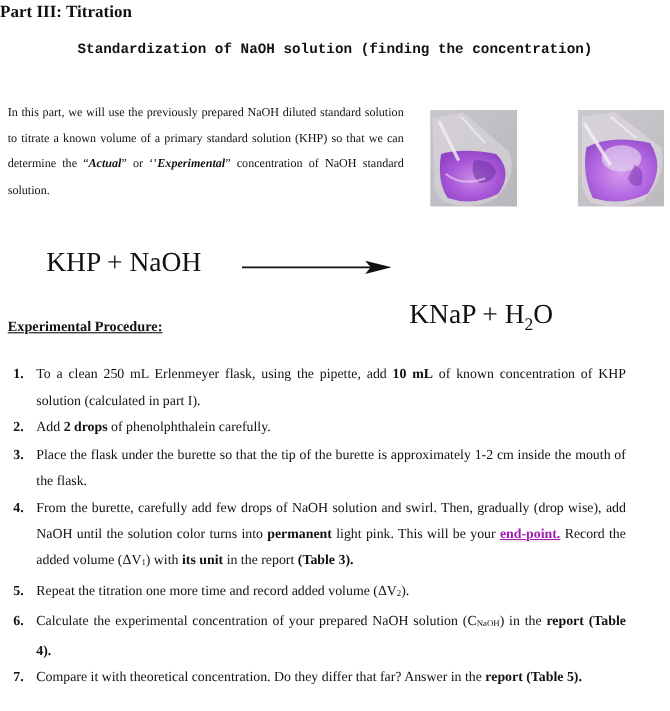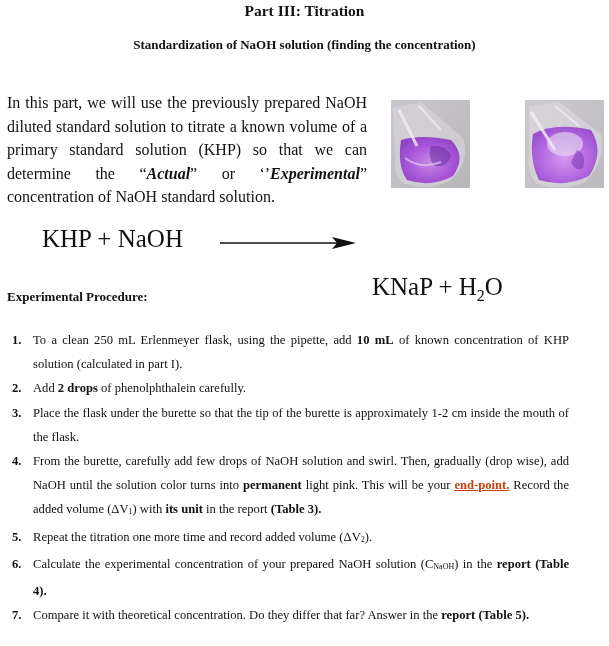--- a/index.html
+++ b/index.html
@@ -1,37 +1,37 @@
 <!DOCTYPE html>
 <html><head>
 <meta charset="utf-8">
 <style>
   html, body { margin: 0; padding: 0; background: #ffffff; }
   body { width: 609px; height: 646px; position: relative; overflow: hidden;
          font-family: "Liberation Serif", "DejaVu Serif", serif; color: #111; }
   .abs { position: absolute; }
-  .title { left: 0; width: 609px; top: 2px; text-align: center; font-weight: bold; font-size: 15.5px; }
-  .subtitle { left: 0; width: 609px; top: 36px; text-align: center; font-weight: bold; font-size: 13px; line-height: 17px; }
-  .intro { left: 7px; top: 91px; width: 360px; font-size: 16px; line-height: 23.5px; text-align: justify; text-align-last: left; }
+  .title { left: 0; width: 609px; top: 2px; text-align: left; font-weight: bold; font-size: 15.5px; }
+  .subtitle { left: 0; width: 609px; top: 36px; text-align: center; font-weight: bold; font-size: 13px; line-height: 17px; font-family: Liberation Mono, monospace; }
+  .intro { left: 7px; top: 91px; width: 360px; font-size: 11px; line-height: 23.5px; text-align: justify; text-align-last: left; }
   .intro b i, .intro i b { font-weight: bold; font-style: italic; }
   .photo { top: 100px; width: 79px; height: 88px; overflow: hidden; }
   .photo svg { display: block; }
   .photo-1 { left: 391px; }
   .photo-2 { left: 525px; }
   .eq { top: 223px; font-size: 25px; line-height: 32px; white-space: nowrap; }
   .eq-left { left: 42px; text-align: right; }
   .eq-right { left: 372px; margin-top: 48px; }
   .eq sub { font-size: 16px; vertical-align: -6px; line-height: 0; }
   .arrow { left: 220px; top: 236px; width: 136px; height: 14px; }
-  .proc-head { left: 7px; top: 289px; font-weight: bold; font-size: 13px; }
+  .proc-head { left: 7px; top: 289px; font-weight: bold; font-size: 13px; text-decoration: underline; }
   .list { left: 0; top: 328px; width: 609px; font-size: 12.6px; }
   .item { position: relative; padding-left: 33px; width: 536px; line-height: 24.2px; text-align: justify; text-align-last: left; margin-bottom: 0; }
   .item .num { position: absolute; left: 12px; top: 0; font-weight: bold; }
   .item b { font-weight: bold; }
-  .link { color: #c2410c; font-weight: bold; text-decoration: underline; cursor: pointer; }
+  .link { color: #a21caf; font-weight: bold; text-decoration: underline; cursor: pointer; }
   .small-sub { font-size: 8px; vertical-align: -1px; }
 </style>
 </head>
 <body>
 
 <div class="abs title">Part III: Titration</div>
 
 <div class="abs subtitle">
   <div>Standardization of NaOH solution (finding the concentration)</div>
 </div>

